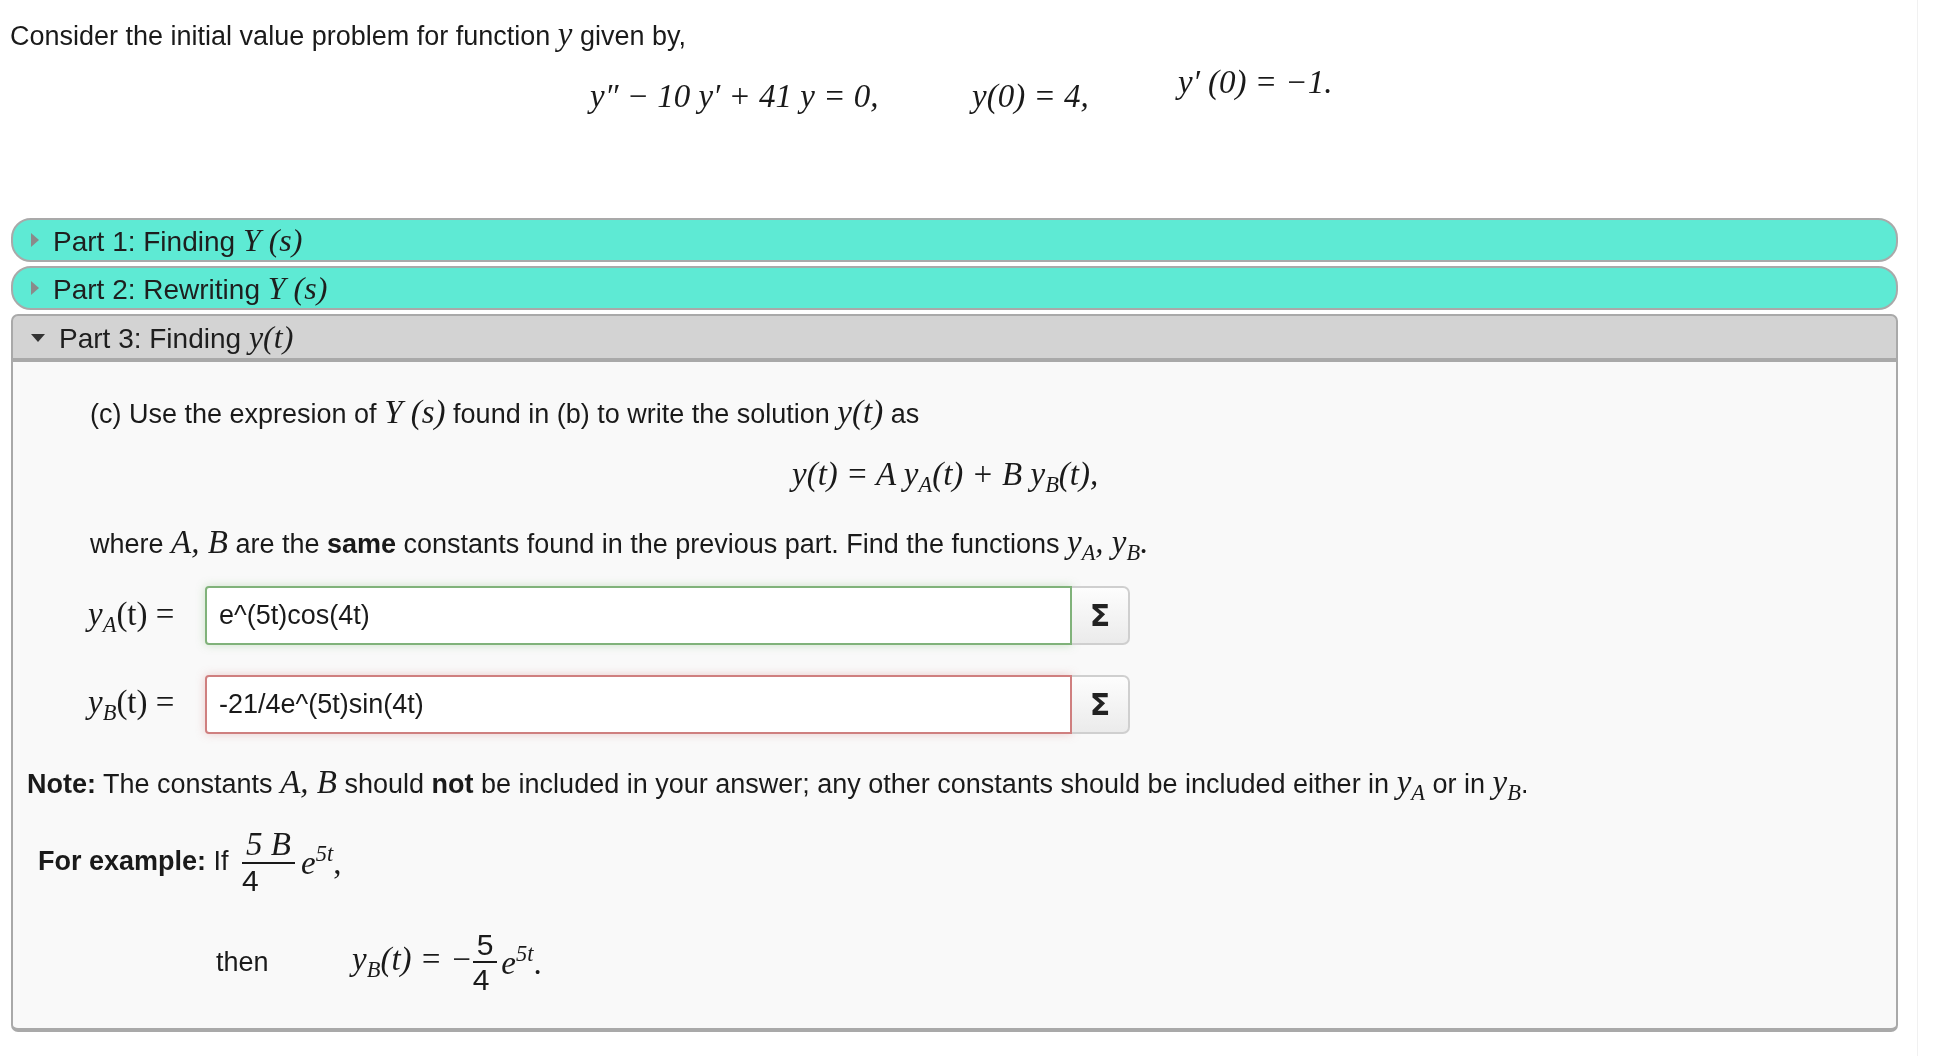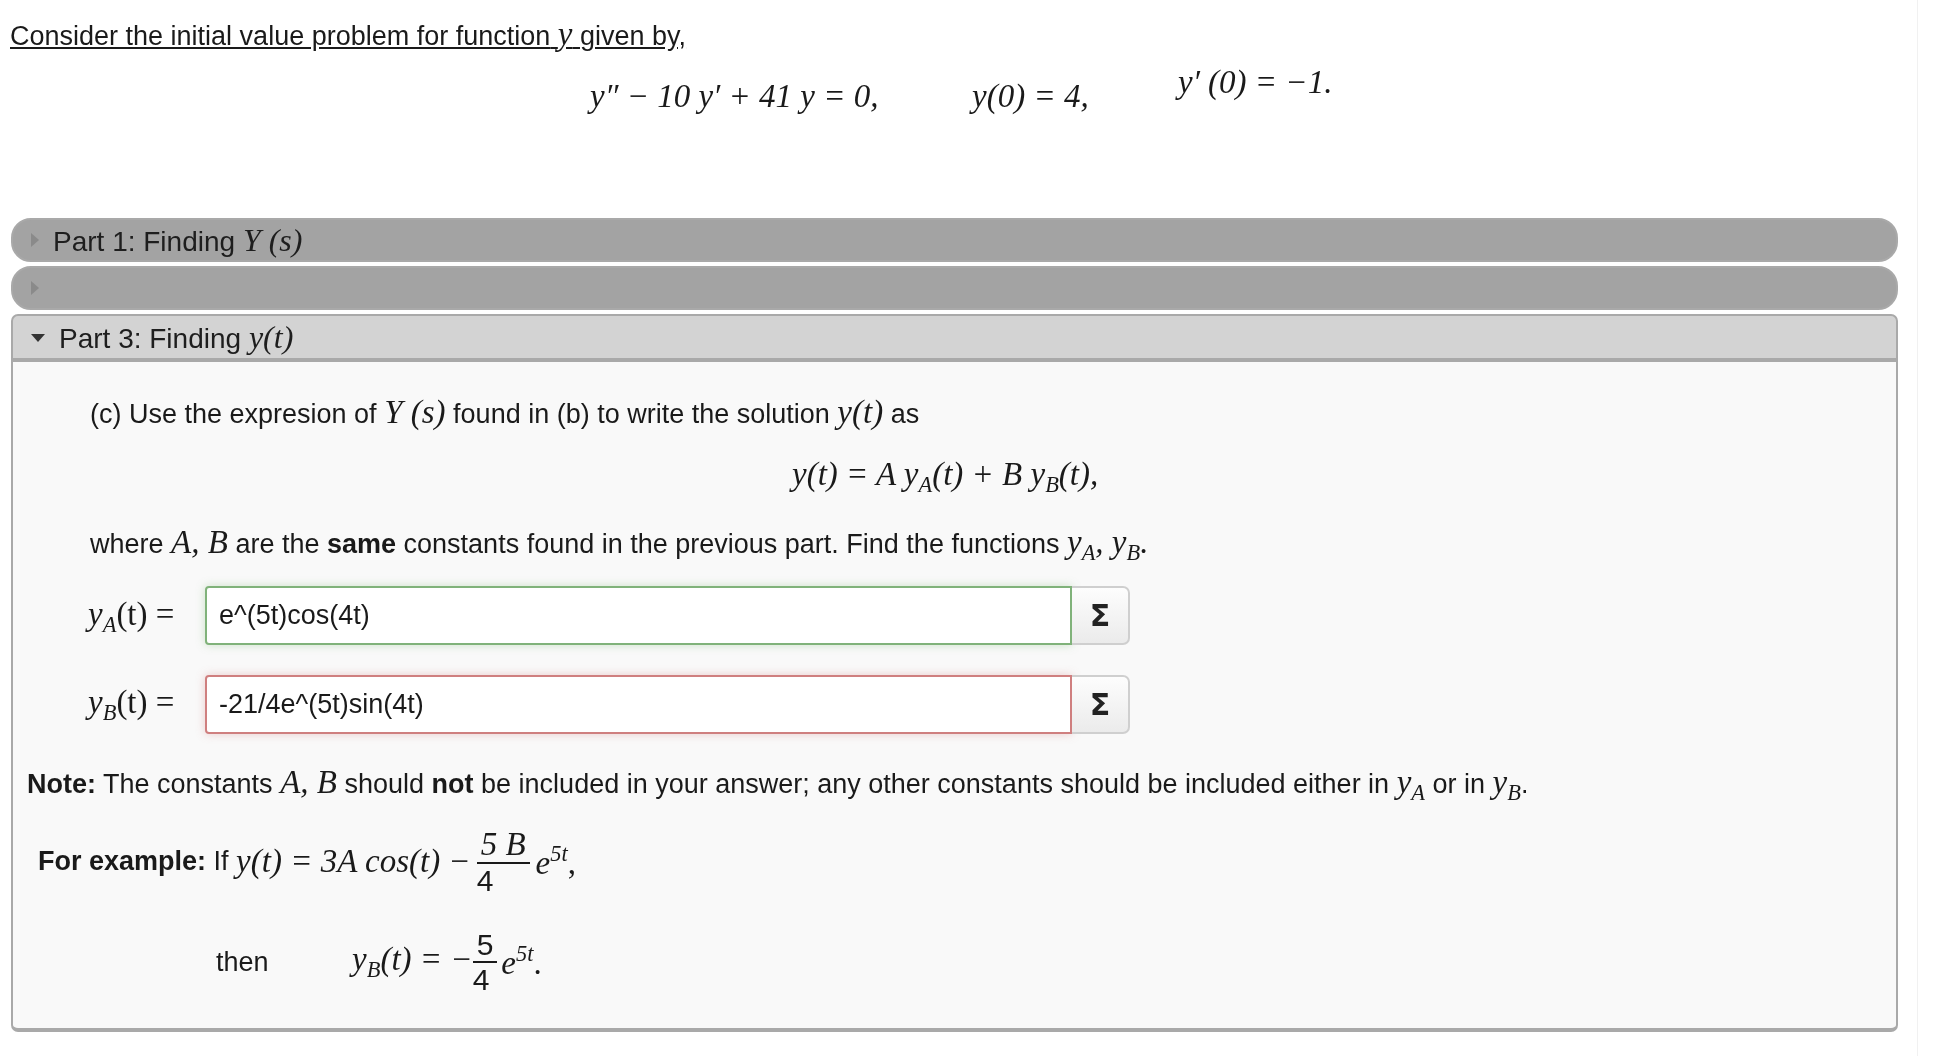--- a/index.html
+++ b/index.html
@@ -20,21 +20,21 @@
 
   .vline { position: absolute; left: 1917px; top: 0; width: 1px; height: 1056px; background: #f1f1f1; }
 
   .part-header {
     position: absolute; left: 11px; width: 1887px; height: 44px;
     border: 2px solid #a9a9a9; border-radius: 7px;
     box-sizing: border-box;
     display: flex; align-items: center;
     cursor: pointer;
   }
-  .part-header.done { background: #a3a3a3; border-radius: 20px; }
+  .part-header.done { background: #5eead4; border-radius: 20px; }
   .part-header.open { background: #d3d3d3; border-radius: 7px 7px 0 0; border-bottom: 4px solid #a9a9a9; }
   .caret { width: 0; height: 0; margin-left: 18px; margin-right: 14px; }
   .caret.right { border-top: 7px solid transparent; border-bottom: 7px solid transparent; border-left: 8px solid #8a8a8a; }
   .caret.down { border-left: 7px solid transparent; border-right: 7px solid transparent; border-top: 8px solid #333; margin-top: 2px; }
   .part-label { font-size: 28px; color: #1e1e1e; }
   .part-label .m { font-size: 32px; }
 
   .panel {
     position: absolute; left: 11px; top: 362px; width: 1887px; height: 670px;
     background: #f9f9f9; box-sizing: border-box;
@@ -61,39 +61,43 @@
 
   .frac { display: inline-flex; flex-direction: column; align-items: flex-start; vertical-align: middle; margin: 0 6px; }
   .frac .num { border-bottom: 2px solid #1a1a1a; padding: 0 4px; line-height: 1.1; }
   .frac .den { line-height: 1.1; }
 </style>
 </head>
 <body>
 
 <div class="vline"></div>
 
-<div class="abs txt" style="left:10px; top:16px;text-decoration:underline;">
+<div class="abs txt" style="left:10px; top:16px;">
   <span>Consider the initial value problem for function</span>
   <span class="m" style="font-size:33px;">y</span>
   <span>given by,</span>
 </div>
 
 <div class="abs math m" style="left:590px; top:78px;">y″ − 10 y′ + 41 y = 0,</div>
 <div class="abs math m" style="left:972px; top:78px;">y(0) = 4,</div>
 <div class="abs math m" style="left:1178px; top:64px;">y′ (0) = −1.</div>
 
 <div class="part-header done" style="top:218px;">
   <span class="caret right"></span>
   <span class="part-label">
     <span>Part 1: Finding</span>
     <span class="m">Y (s)</span>
   </span>
 </div>
 <div class="part-header done" style="top:266px;">
   <span class="caret right"></span>
+  <span class="part-label">
+    <span>Part 2: Rewriting</span>
+    <span class="m">Y (s)</span>
+  </span>
 </div>
 <div class="part-header open" style="top:314px; height:48px;">
   <span class="caret down"></span>
   <span class="part-label">
     <span>Part 3: Finding</span>
     <span class="m">y(t)</span>
   </span>
 </div>
 
 <div class="panel"></div>
@@ -143,21 +147,20 @@
   <b>not</b>
   <span>be included in your answer; any other constants should be included either in</span>
   <span class="m" style="font-size:33px;"><span>y</span><span class="sub">A</span></span>
   <span>or in</span>
   <span class="m" style="font-size:33px;"><span>y</span><span class="sub">B</span></span><span>.</span>
 </div>
 
 <div class="abs txt" style="left:38px; top:826px; display:flex; align-items:center;">
   <b>For example:</b>&nbsp;
   <span>If</span>&nbsp;
-  <span class="math m">y(t) = 3A cos(t) −</span>
   <span class="frac math m">
     <span class="num">5 B</span>
     <span class="den mr" style="font-family:'Liberation Sans',sans-serif;font-size:30px;">4</span>
   </span>
   <span class="math m"><span>e</span><span class="sup">5t</span><span class="mr">,</span></span>
 </div>
 
 <div class="abs txt" style="left:216px; top:928px; display:flex; align-items:center;">
   <span>then</span>&nbsp;
   <span style="display:inline-block; width:76px;"></span>

